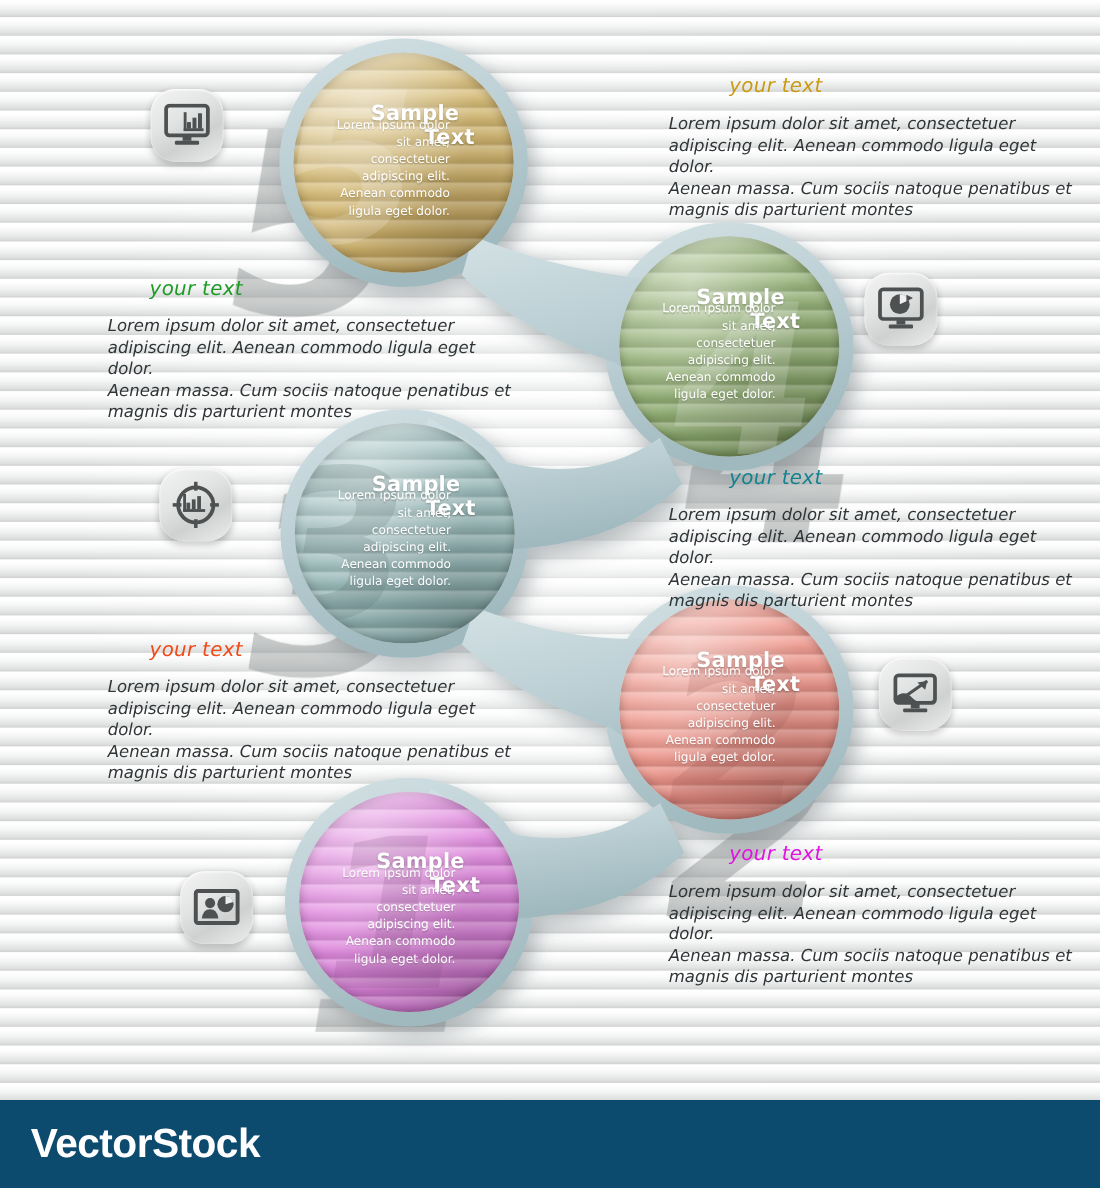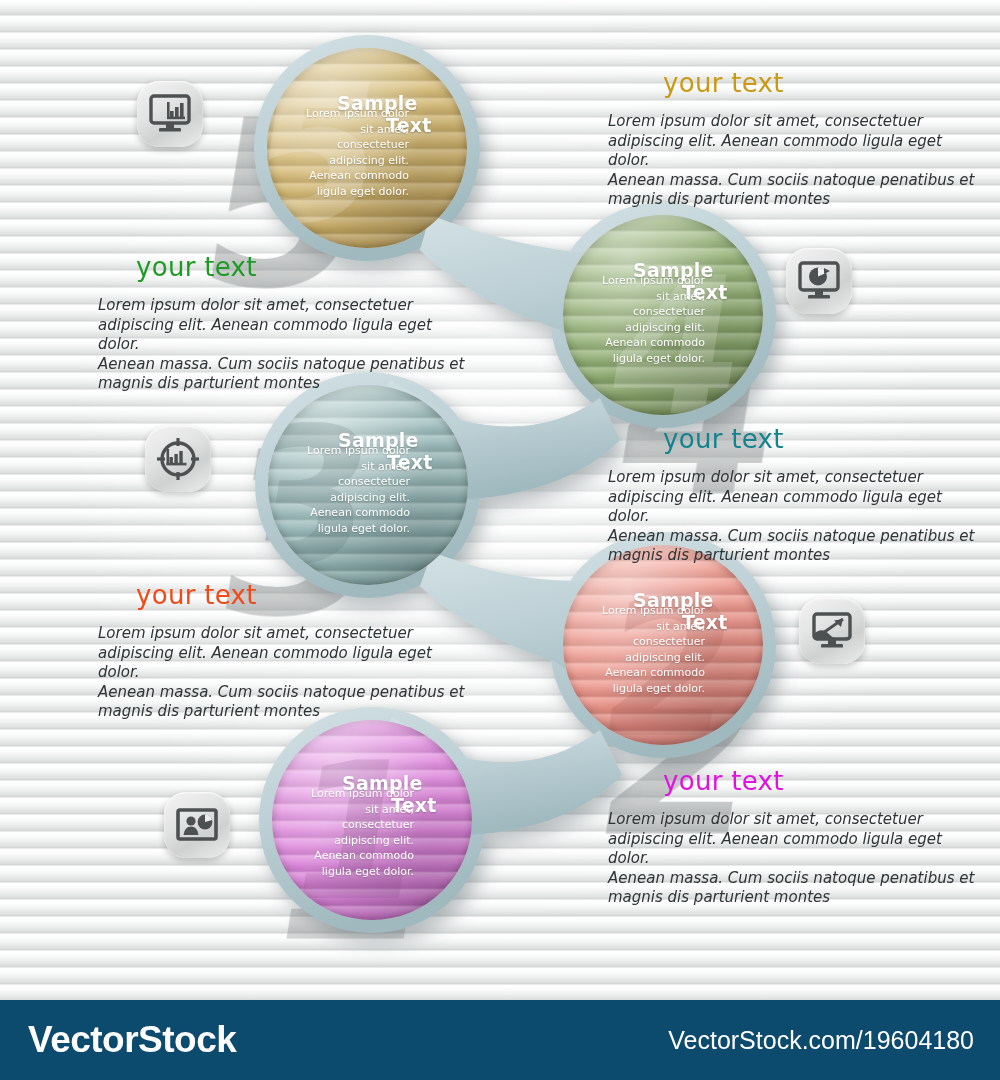--- a/index.html
+++ b/index.html
@@ -95,22 +95,23 @@
     line-height:15.6px;
     text-align:right;
     text-shadow:0 1px 1px rgba(0,0,0,.18);
   }
 
   
   .sideblock{position:absolute;}
   .sideblock h3{
     margin:0 0 14px 0;
     font-family:"DejaVu Sans", sans-serif;
+    font-style:italic;
     font-weight:400;
-    font-size:26px;
+    font-size:18px;
     letter-spacing:.3px;
   }
   .sideblock p{
     margin:0;
     font-family:"DejaVu Sans", sans-serif;
     font-style:italic;
     font-size:15px;
     line-height:19.5px;
     color:#2f3436;
     white-space:pre-line;
@@ -371,16 +372,15 @@
       <rect x="3" y="3" width="38" height="29" rx="2" fill="none" stroke="#4e5152" stroke-width="3.6"></rect>
       <circle cx="16" cy="14" r="4.6" fill="#4e5152"></circle>
       <path d="M8.5 28 Q9.5 19.5 16 19.5 Q22.5 19.5 23.5 28 Z" fill="#4e5152"></path>
       <circle cx="30" cy="15" r="7.4" fill="#4e5152"></circle>
       <path d="M30 15 L30 7.6 A7.4 7.4 0 0 1 37 13 Z" fill="#eceded"></path>
     </svg>
   </div>
 
   <div id="footer">
     <div class="brand">VectorStock</div>
-    <div class="url">VectorStock.com/19604180</div>
   </div>
 
 </div>
 
 </body></html>

